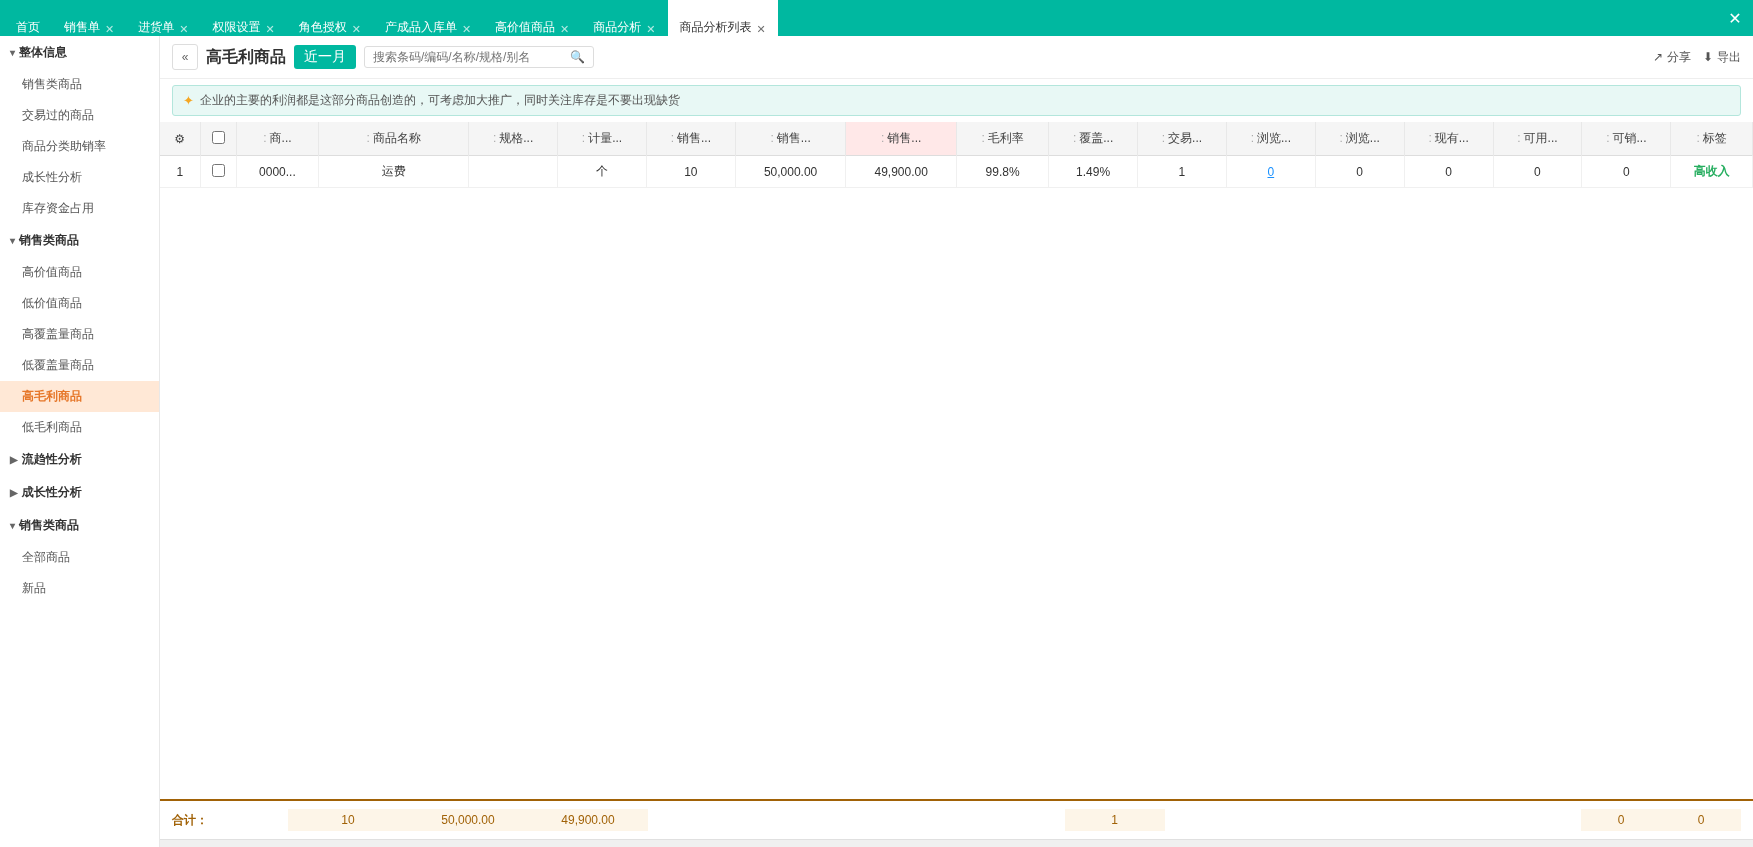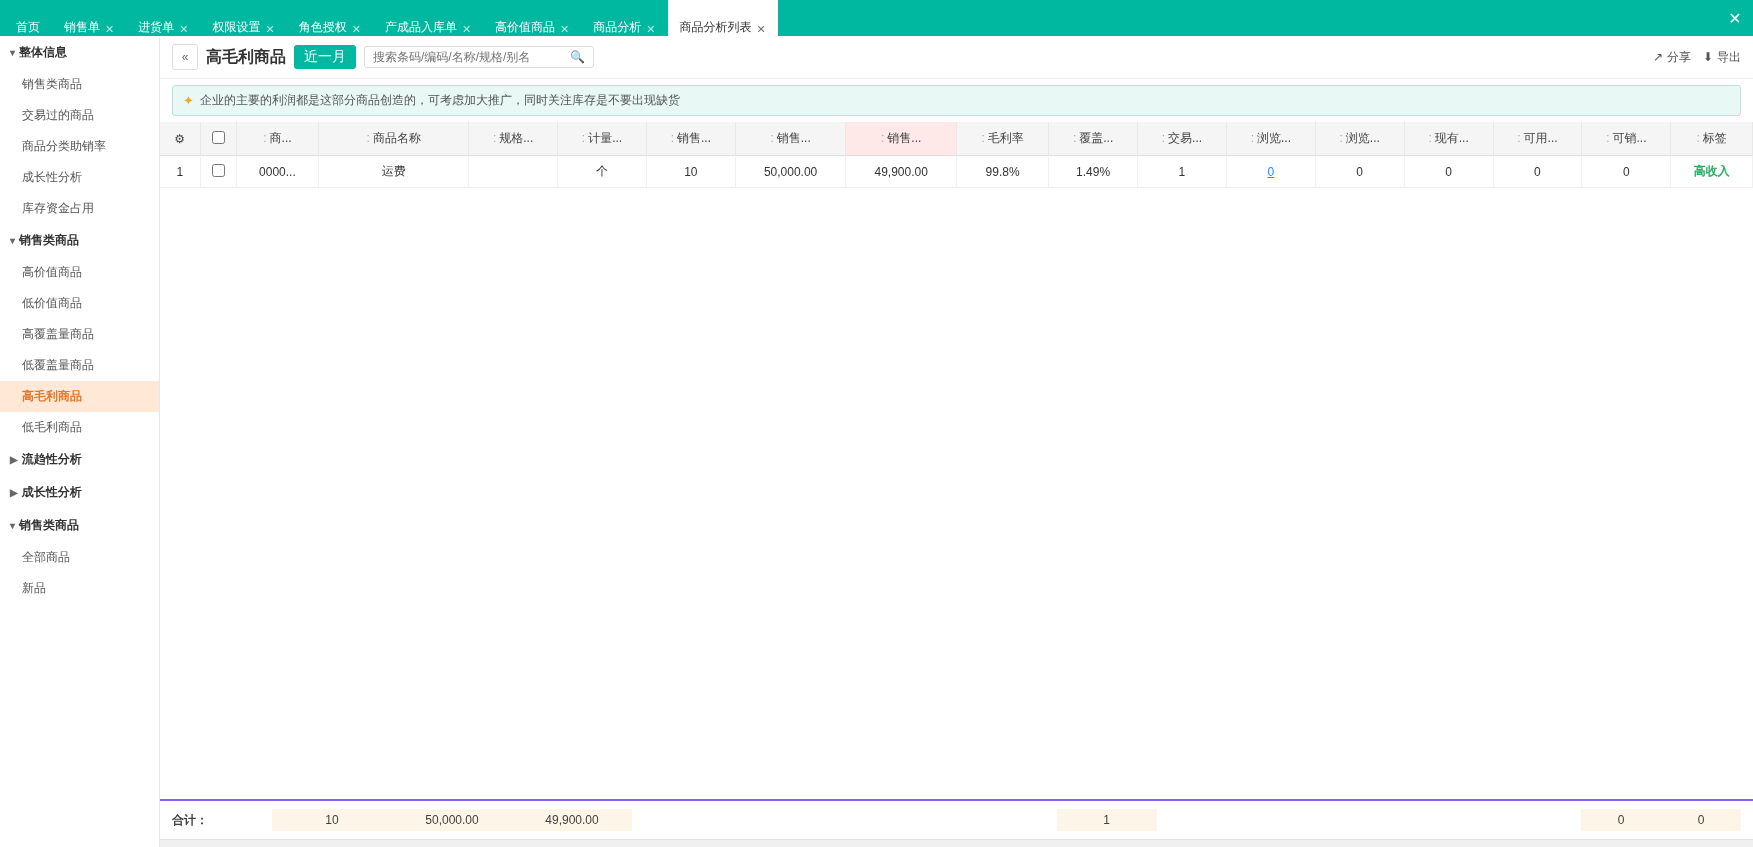--- a/index.html
+++ b/index.html
@@ -215,25 +215,25 @@
       border-right: 1px solid #f0f0f0;
       white-space: nowrap;
     }
     td.tag-high { color: #27ae60; font-weight: bold; }
     td.link-val { color: #1890ff; text-decoration: underline; cursor: pointer; }
 
     
     .total-bar {
       display: flex;
       align-items: center;
-      border-top: 2px solid #8b5cf6;
+      border-top: 2px solid #a16207;
       padding: 8px 12px;
       background: #fff;
-      color: #404040;
-      gap: 0;
+      color: #a16207;
+      gap: 16px;
     }
     .total-bar .total-label {
       min-width: 100px;
       font-weight: bold;
       font-size: 12px;
     }
 
     
     .scroll-bar-h {
       height: 8px;

